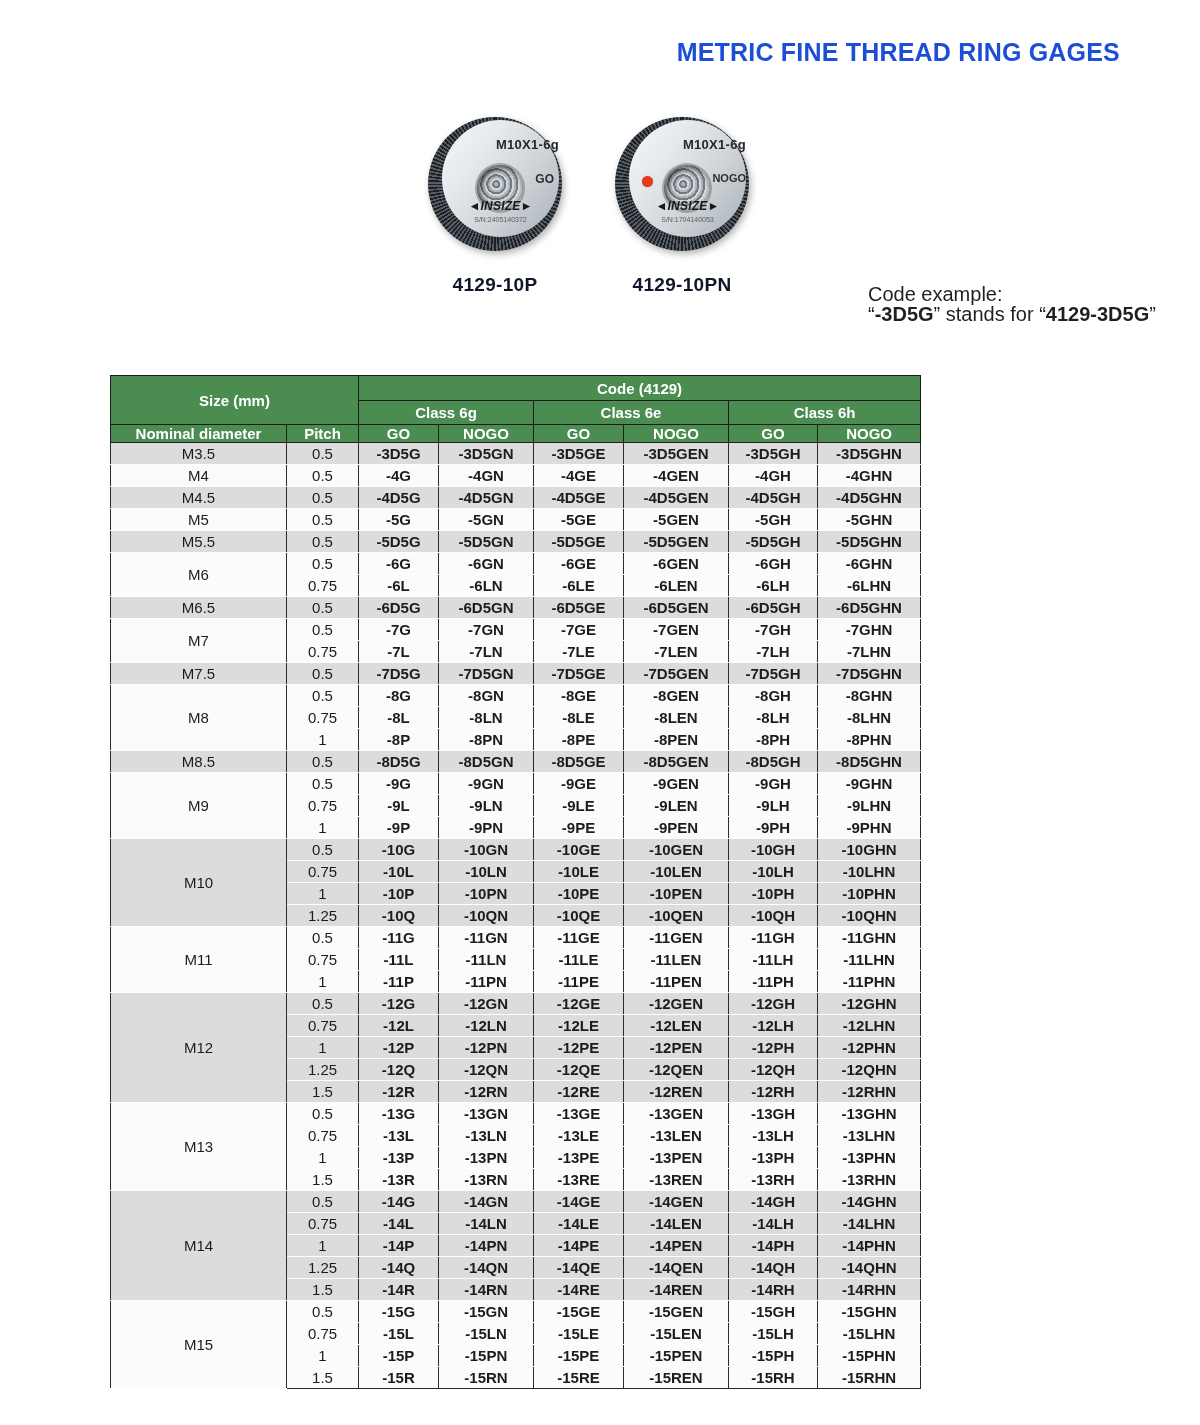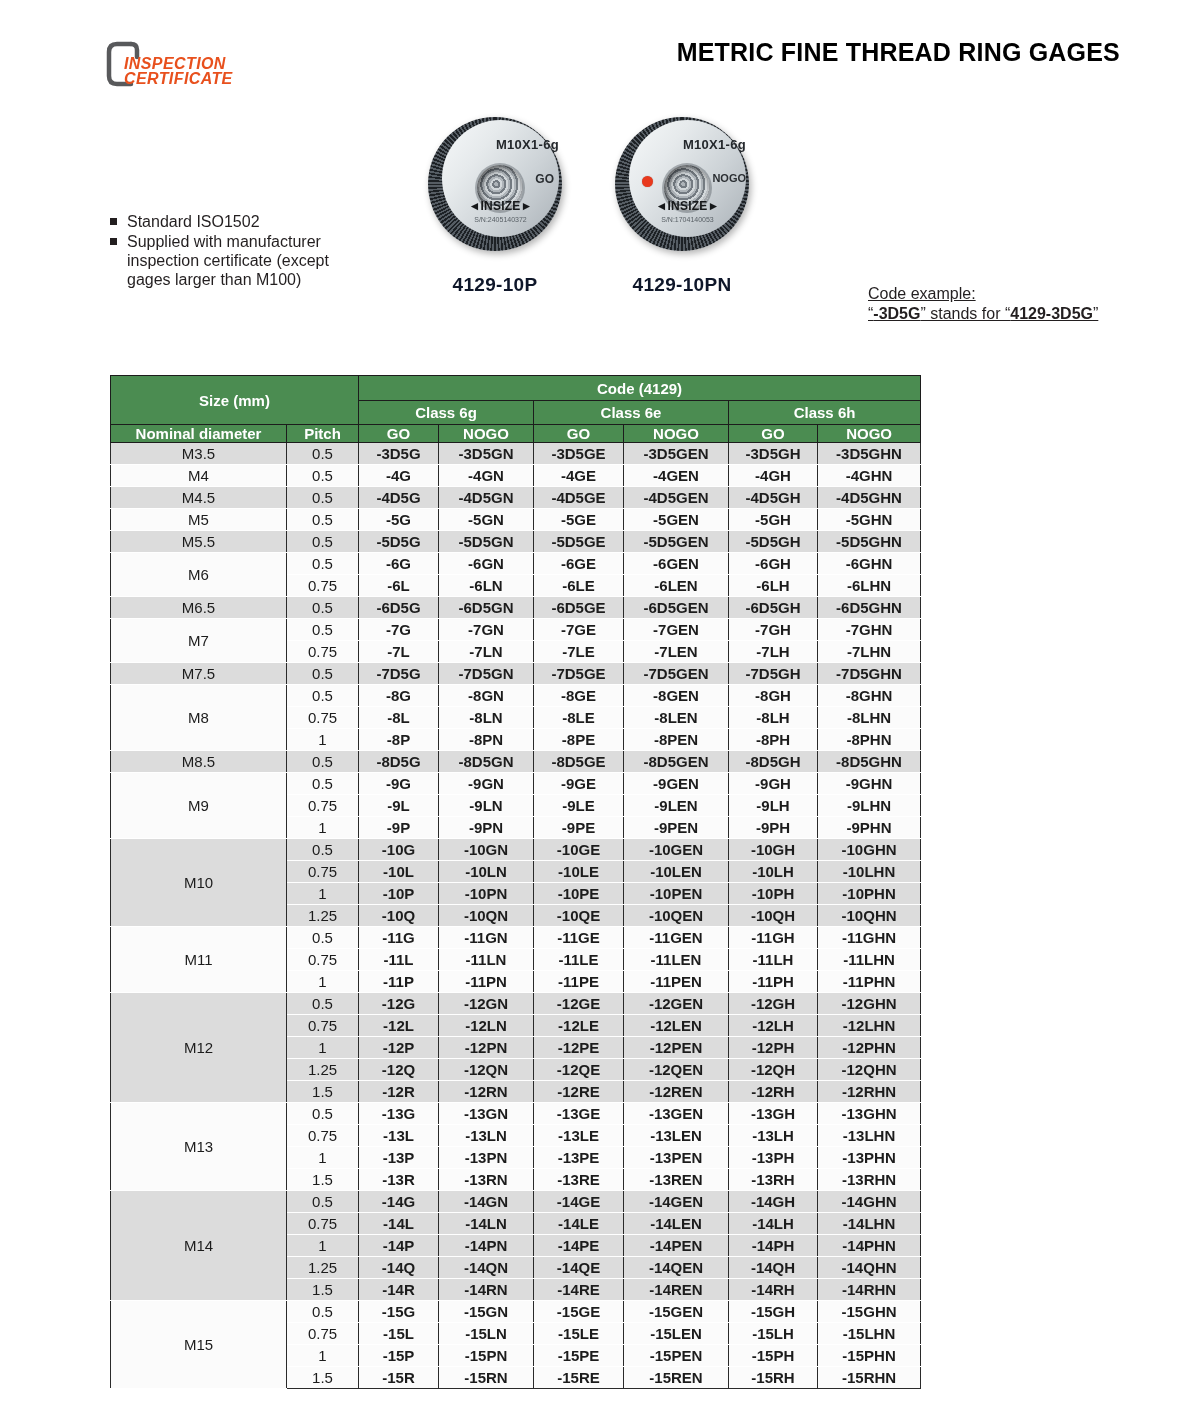--- a/index.html
+++ b/index.html
@@ -9,51 +9,51 @@
 
   
   .logo { position:absolute; left:104px; top:40px; width:180px; height:60px; }
   .logo svg { position:absolute; left:0; top:0; }
   .logo-text { position:absolute; left:20px; top:16px;
     font-style:italic; font-weight:900; font-size:16px; line-height:15px;
     letter-spacing:.4px; color:#e8501d; white-space:nowrap; }
 
   
   .page-title { position:absolute; top:38px; right:80px;
-    font-size:25px; font-weight:bold; color:#000000; letter-spacing:.2px; }
+    font-size:25px; font-weight:bold; color:#1d4ed8; letter-spacing:.2px; }
 
   
   .gage { position:absolute; width:134px; text-align:center; }
   .ring { position:relative; width:134px; height:134px; border-radius:50%;
     background:repeating-conic-gradient(#1d2125 0deg 1.6deg, #565d64 1.6deg 3.2deg);
     box-shadow:2px 3px 7px rgba(0,0,0,.30); }
   .face { position:absolute; left:14px; top:3px; width:117px; height:117px; border-radius:50%;
     background:linear-gradient(128deg, #f6f8f9 0%, #e6eaec 30%, #cdd3d7 62%, #aab1b7 100%); }
   .hole { position:absolute; left:35px; top:45px; width:46px; height:46px; border-radius:50%;
     background:repeating-radial-gradient(circle at 42% 42%, #aeb4b9 0 2px, #737a81 2px 4px, #d2d7da 4px 6px);
     box-shadow:inset 3px 3px 7px rgba(0,0,0,.55), inset -2px -2px 4px rgba(255,255,255,.5), 0 0 0 2px rgba(90,97,104,.45); }
   .marking { position:absolute; left:0; right:0; top:17px; text-align:right;
     font-size:13px; font-weight:600; color:#24282c; letter-spacing:.3px; }
   .side-label { position:absolute; right:5px; top:52px; font-size:12px; font-weight:600; color:#2a2e32; }
   .side-label.nogo { right:0px; font-size:11px; }
   .brand { position:absolute; left:0; right:0; bottom:24px; text-align:center;
-    font-size:12px; font-weight:900; color:#16181a; letter-spacing:.2px; }
+    font-size:12px; font-weight:900; font-style:italic; color:#16181a; letter-spacing:.2px; }
   .serial { position:absolute; left:0; right:0; bottom:14px; text-align:center;
     font-size:7px; color:#5a6artisan; color:#596066; }
   .red-dot { position:absolute; left:13px; top:56px; width:11px; height:11px; border-radius:50%;
     background:#e8391d; box-shadow:0 0 1px rgba(0,0,0,.4); }
   .gage-caption { margin-top:23px; font-size:19px; font-weight:bold; color:#0f172a; letter-spacing:.3px; }
 
   
   .bullets { position:absolute; left:110px; top:212px; width:238px; }
   .bullet-row { position:relative; padding-left:17px; font-size:16px; line-height:19px; color:#231f20; margin-bottom:1px; }
   .bullet-sq { position:absolute; left:0; top:6px; width:7px; height:7px; background:#231f20; }
 
   
-  .code-example { position:absolute; left:868px; top:284px; font-size:16px; line-height:20px; color:#231f20;text-decoration:underline; }
+  .code-example { position:absolute; left:868px; top:284px; font-size:20px; line-height:20px; color:#231f20; }
   .code-example b { font-weight:bold; }
 
   
   .gage-table { position:absolute; left:110px; top:375px; width:810px;
     border-collapse:collapse; table-layout:fixed;
     font-size:15px; color:#1c1c1c; }
   .gage-table th, .gage-table td { text-align:center; vertical-align:middle; overflow:hidden; white-space:nowrap; }
   .gage-table thead th { background:#4b8c51; color:#ffffff; font-weight:bold;
     border:1px solid #1c1c1c; }
   .gage-table .hrow1 th { height:25px; }
@@ -65,30 +65,20 @@
   .gage-table tbody td.code { font-weight:bold; }
   .gage-table tbody td.g { background:#dcdcdc; }
   .gage-table tbody td.w { background:#fbfbfb; }
   .gage-table tbody tr:last-child td { border-bottom:1px solid #2a2a2a; }
 </style>
 </head>
 <body>
 
 <div id="page">
 
-  <div class="logo">
-    <svg width="40" height="48" viewBox="0 0 40 48">
-      <path d="M27 4 H13 Q5 4 5 12 V36 Q5 44 13 44 H27" fill="none" stroke="#58595b" stroke-width="4.5" stroke-linecap="round"></path>
-      <path d="M27 4 Q33 4 33 10 V17" fill="none" stroke="#58595b" stroke-width="4.5" stroke-linecap="round"></path>
-    </svg>
-    <div class="logo-text">
-      <div>INSPECTION</div>
-      <div>CERTIFICATE</div>
-    </div>
-  </div>
 
   <div class="page-title">METRIC FINE THREAD RING GAGES</div>
 
   <div class="gage" style="left:428px; top:117px;">
     <div class="ring">
       <div class="face">
         <div class="marking">M10X1-6g</div>
         <div class="hole"></div>
         <div class="side-label">GO</div>
         <div class="brand">◄INSIZE►</div>
@@ -105,30 +95,20 @@
         <div class="hole"></div>
         <div class="red-dot"></div>
         <div class="side-label nogo">NOGO</div>
         <div class="brand">◄INSIZE►</div>
         <div class="serial">S/N:1704140053</div>
       </div>
     </div>
     <div class="gage-caption">4129-10PN</div>
   </div>
 
-  <div class="bullets">
-    <div class="bullet-row">
-      <span class="bullet-sq"></span>
-      <span>Standard ISO1502</span>
-    </div>
-    <div class="bullet-row">
-      <span class="bullet-sq"></span>
-      <span>Supplied with manufacturer inspection certificate (except gages larger than M100)</span>
-    </div>
-  </div>
 
   <div class="code-example">
     <div>Code example:</div>
     <div><span>“</span><b>-3D5G</b><span>” stands for “</span><b>4129-3D5G</b><span>”</span></div>
   </div>
 
   <table class="gage-table">
     <colgroup>
       <col style="width:176px">
         <col style="width:72px">

